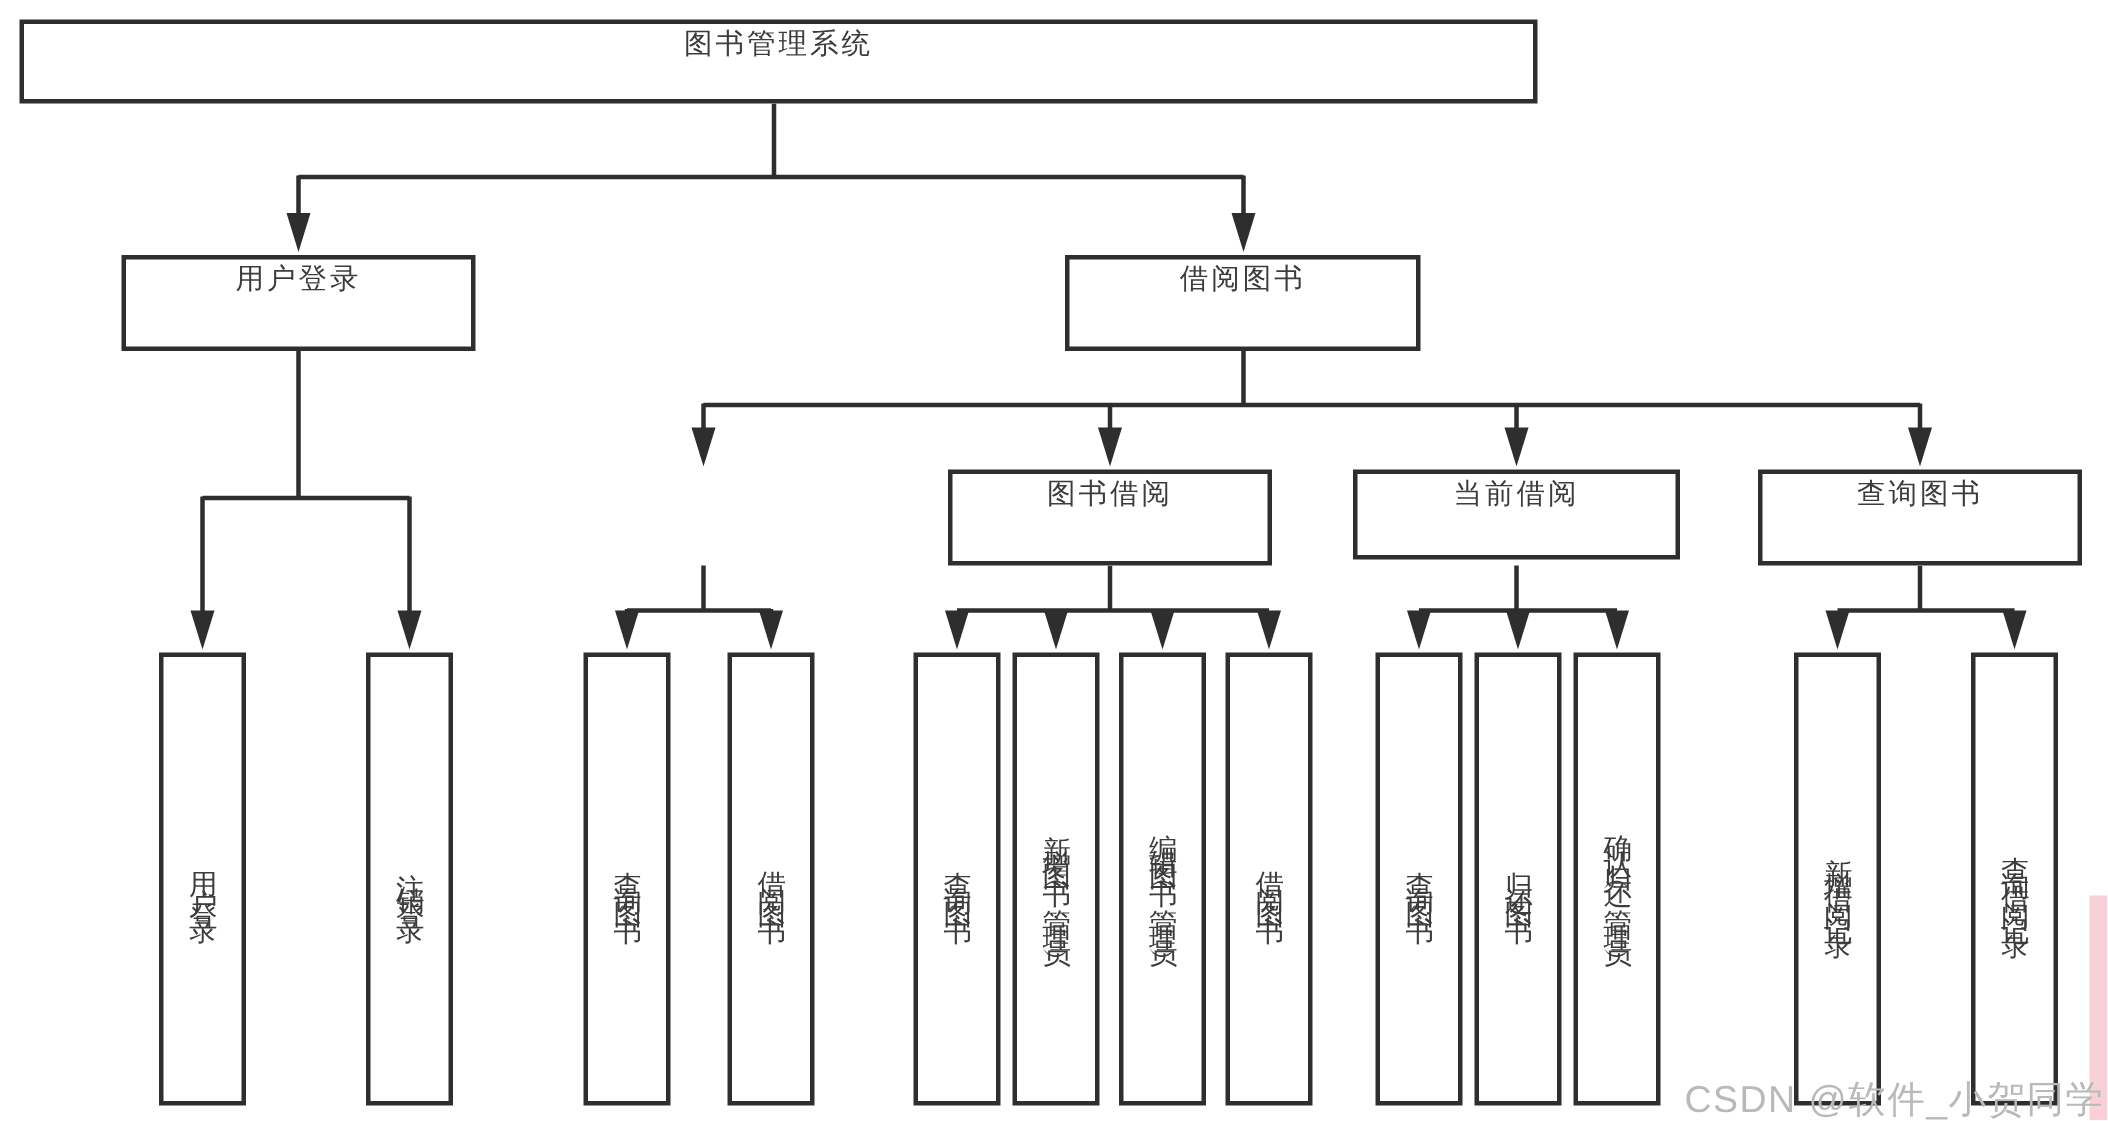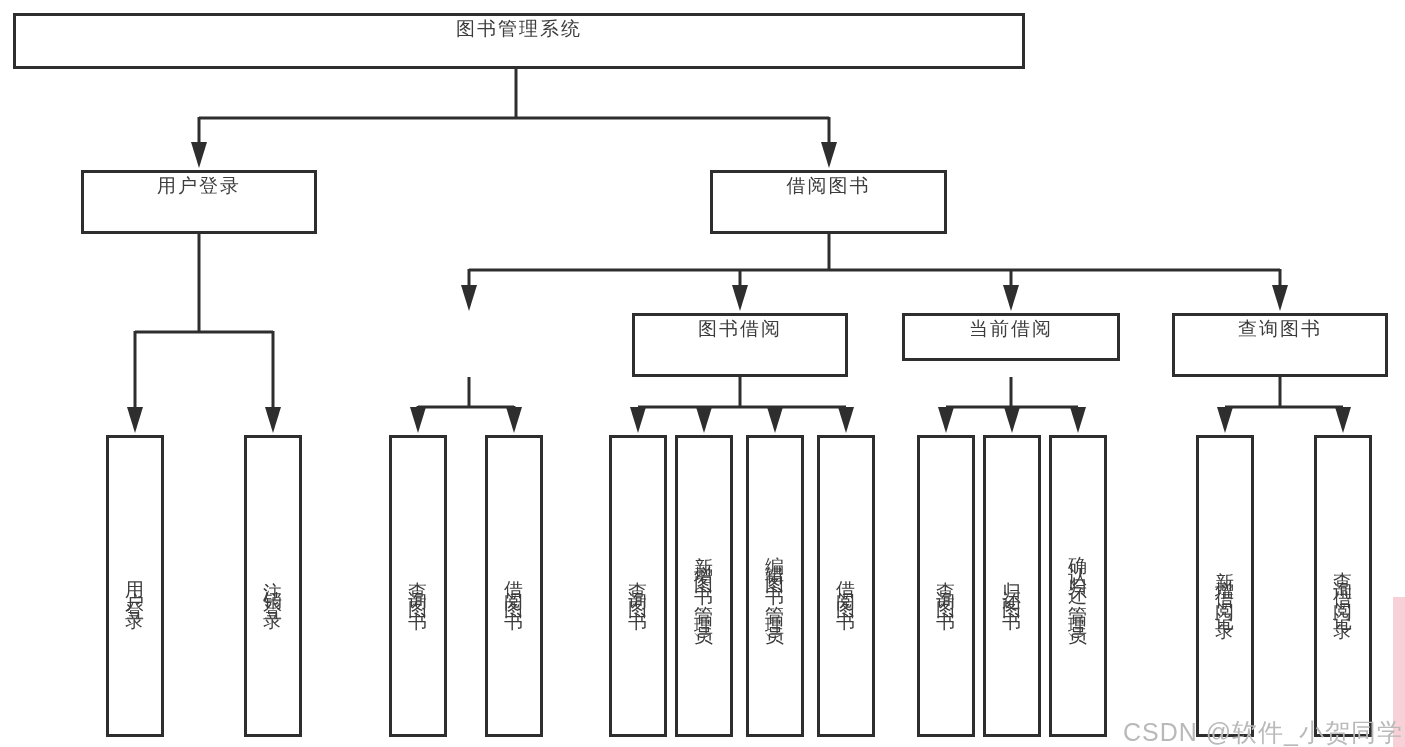--- a/index.html
+++ b/index.html
@@ -108,21 +108,21 @@
   <div class="hbox" style="left:81px; top:170px; width:236px; height:64px;">
     <span>用户登录</span>
   </div>
   <div class="hbox" style="left:710px; top:170px; width:237px; height:64px;">
     <span>借阅图书</span>
   </div>
 
   <div class="hbox" style="left:632px; top:313px; width:216px; height:64px;">
     <span>图书借阅</span>
   </div>
-  <div class="hbox" style="left:902px; top:313px; width:218px; height:48px;">
+  <div class="hbox" style="left:902px; top:313px; width:218px; height:60px;">
     <span>当前借阅</span>
   </div>
   <div class="hbox" style="left:1172px; top:313px; width:216px; height:64px;">
     <span>查询图书</span>
   </div>
 
   <div class="vbox" style="left:106px;">
     <span>用户登录</span>
   </div>
   <div class="vbox" style="left:244px;">

